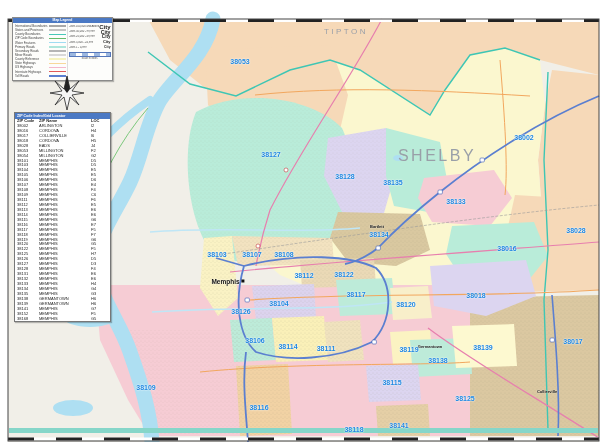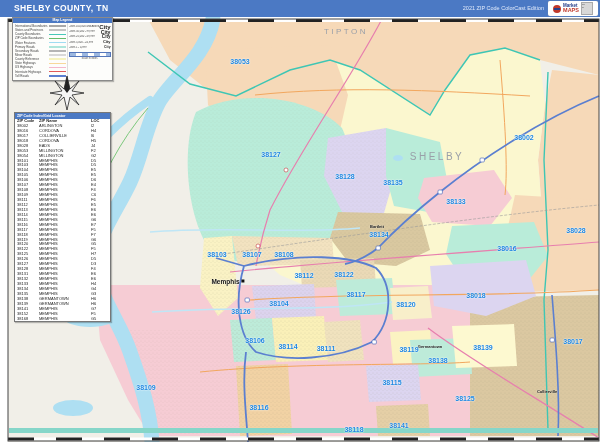--- a/index.html
+++ b/index.html
@@ -184,21 +184,21 @@
       <line x1="8" y1="20.5" x2="599" y2="20.5" stroke="#ffffff" stroke-width="3"></line>
       <line x1="8" y1="20.5" x2="599" y2="20.5" stroke="#222222" stroke-width="3" stroke-dasharray="26 22"></line>
       <line x1="8" y1="439" x2="599" y2="439" stroke="#ffffff" stroke-width="3"></line>
       <line x1="8" y1="439" x2="599" y2="439" stroke="#222222" stroke-width="3" stroke-dasharray="26 22"></line>
       <rect x="8" y="19" width="591" height="422" fill="none" stroke="#444" stroke-width="1"></rect>
     </g>
   </svg>
 
   <div class="map-layer" id="label-layer">
       <div class="county-label" style="left: 346px; top: 31px; font-size: 8px;">TIPTON</div>
-      <div class="county-label" style="left: 437px; top: 156px; font-size: 10px;">SHELBY</div>
+      <div class="county-label" style="left: 437px; top: 156px; font-size: 16px;">SHELBY</div>
       <div class="city-label" style="left: 228px; top: 281px; font-size: 6.5px;">
         <span>Memphis</span>
         <span class="city-dot"></span>
       </div>
       <div class="city-label" style="left: 377px; top: 226px; font-size: 4px;">
         <span>Bartlett</span>
       </div>
       <div class="city-label" style="left: 430px; top: 346px; font-size: 4px;">
         <span>Germantown</span>
       </div>
@@ -232,29 +232,20 @@
       <div class="zip-label" style="left: 483px; top: 347px;">38139</div>
       <div class="zip-label" style="left: 573px; top: 341px;">38017</div>
       <div class="zip-label" style="left: 465px; top: 398px;">38125</div>
       <div class="zip-label" style="left: 392px; top: 382px;">38115</div>
       <div class="zip-label" style="left: 399px; top: 425px;">38141</div>
       <div class="zip-label" style="left: 259px; top: 407px;">38116</div>
       <div class="zip-label" style="left: 354px; top: 429px;">38118</div>
       <div class="zip-label" style="left: 146px; top: 387px;">38109</div>
     </div>
 
-  <div class="header">
-    <div class="title">SHELBY COUNTY, TN</div>
-    <div class="edition">2021 ZIP Code ColorCast Edition</div>
-    <div class="logo">
-      <span class="flag"></span>
-      <span class="wordmark"><span>Market</span><br><span class="maps">MAPS</span></span>
-      <span class="stamp">▪▪▪<br>▪▪</span>
-    </div>
-  </div>
 
   <div class="legend">
     <div class="legend-title">Map Legend</div>
     <div class="legend-body">
       <div class="legend-left" id="legend-left">
           <div class="lg-row">
             <span class="lg-text">International Boundaries</span>
             <span class="lg-line" style="background: rgb(168, 168, 168);"></span>
           </div>
           <div class="lg-row">

